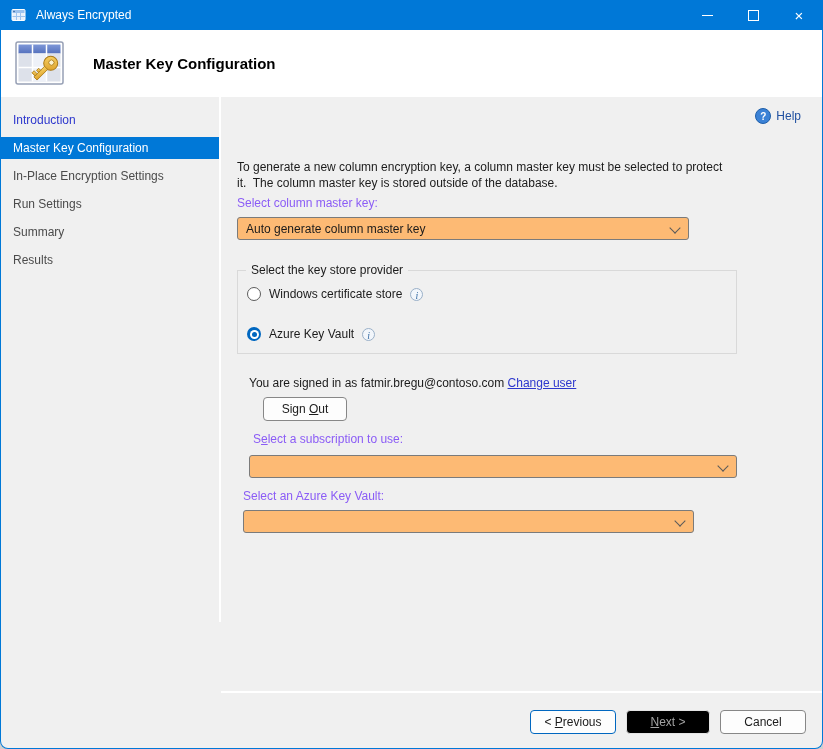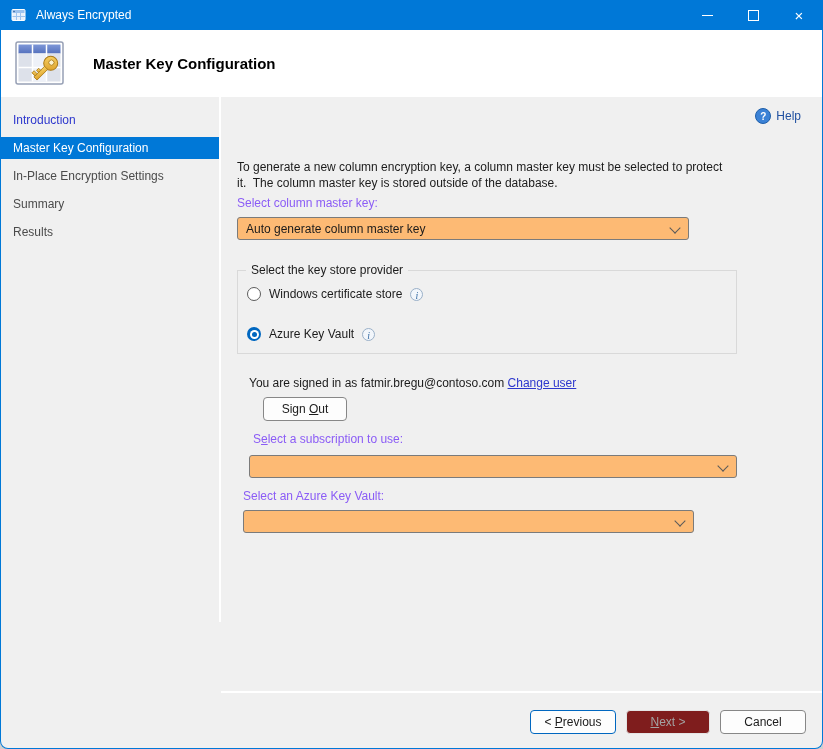--- a/index.html
+++ b/index.html
@@ -52,21 +52,21 @@
   .signed-row{position:absolute;left:28px;top:279px;white-space:nowrap;}
   .link{color:#2d37cd;text-decoration:underline;cursor:pointer;}
   .btn{box-sizing:border-box;height:24px;background:#fdfdfd;border:1px solid #878787;border-radius:4px;
     font-family:"Liberation Sans",sans-serif;font-size:12px;color:#1b1b1b;display:inline-flex;align-items:center;justify-content:center;cursor:default;}
   .signout{position:absolute;left:28px;top:300px;width:84px;margin-left:14px;}
   .mn{text-decoration:underline;}
   
   .footer-divider{position:absolute;left:0;right:0;top:594px;height:2px;background:#ffffff;}
   .footer-buttons{position:absolute;top:613px;right:16px;display:flex;gap:10px;}
   .btn.previous{width:86px;border-color:#0067c0;}
-  .btn.next{width:84px;background:#7f1d1d;border-color:#e4e4e4;color:#a3a3a3;}
+  .btn.next{width:84px;background:#000000;border-color:#e4e4e4;color:#a3a3a3;}
   .btn.cancel{width:86px;}
 </style>
 </head>
 <body>
 
 <div class="window">
 
   <div class="titlebar">
     <span class="app-icon">
       <svg width="16" height="16" viewBox="0 0 16 16">
@@ -123,20 +123,21 @@
     </span>
     <span class="page-title">Master Key Configuration</span>
   </div>
 
   <div class="body">
 
     <div class="sidebar">
       <div class="side-item done">Introduction</div>
       <div class="side-item current">Master Key Configuration</div>
       <div class="side-item todo">In-Place Encryption Settings</div>
+      <div class="side-item todo">Run Settings</div>
       <div class="side-item todo">Summary</div>
       <div class="side-item todo">Results</div>
     </div>
 
     <div class="content">
 
       <div class="help-link">
         <span class="help-badge">?</span>
         <span>Help</span>
       </div>

